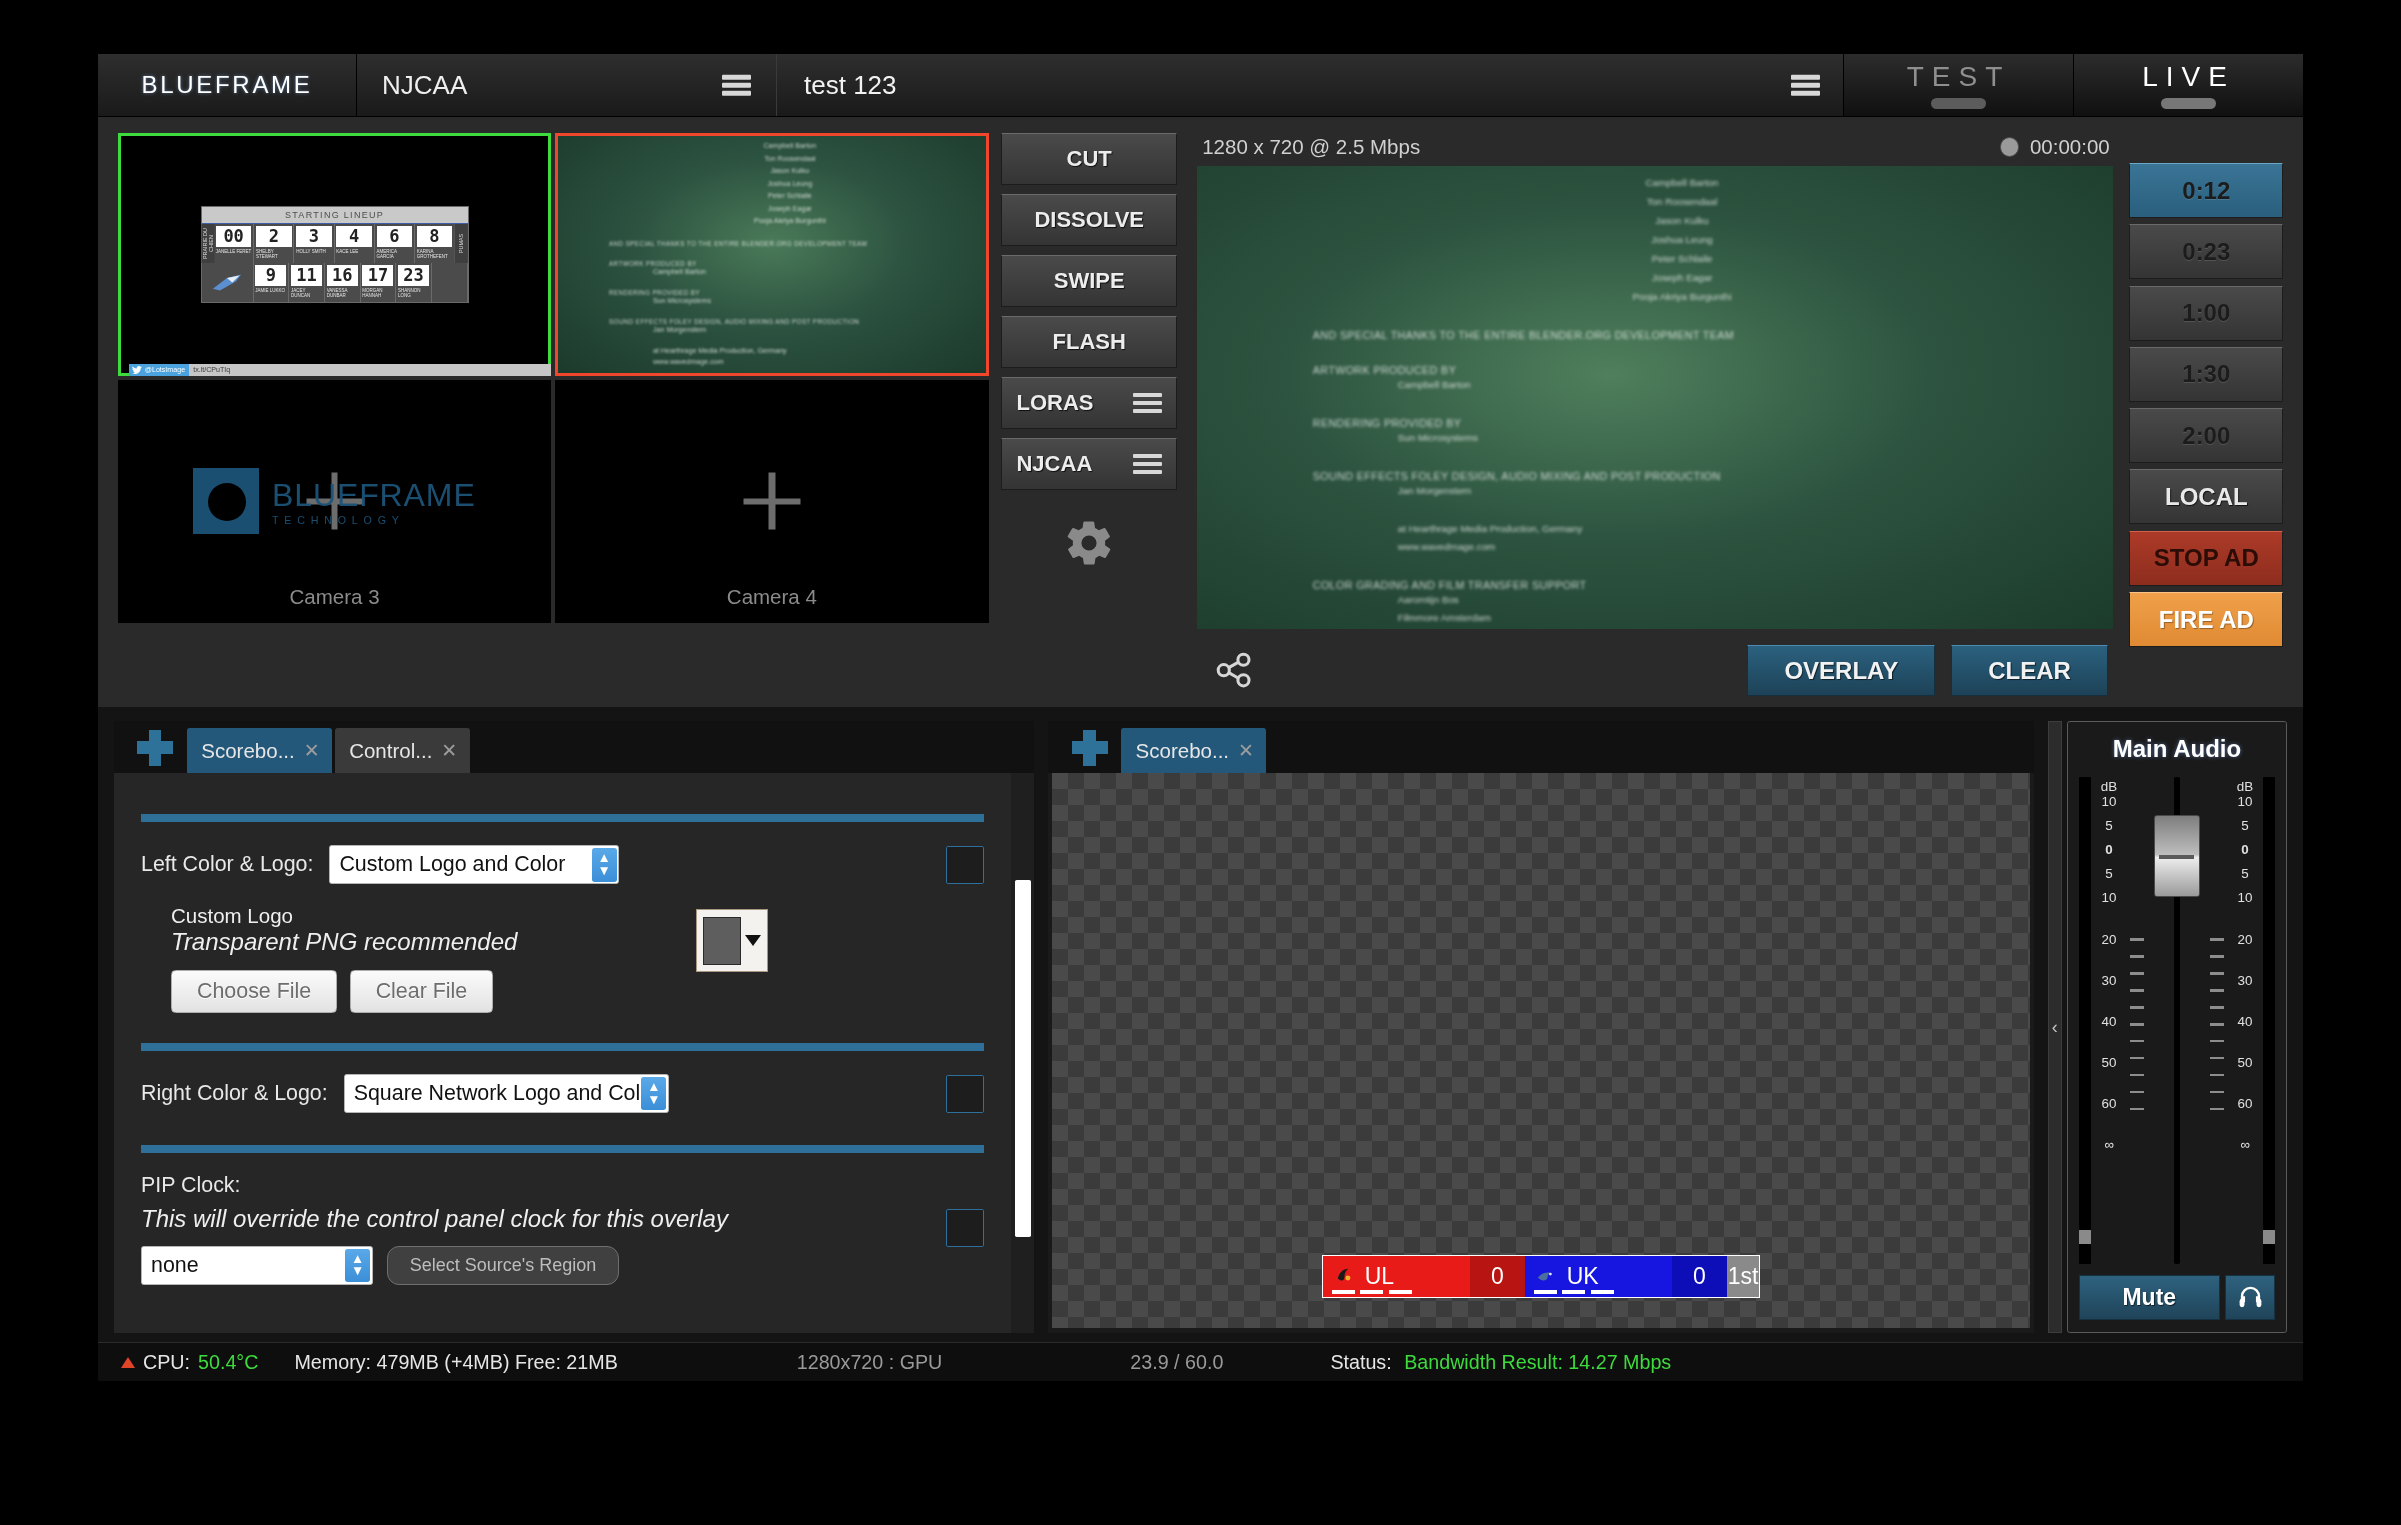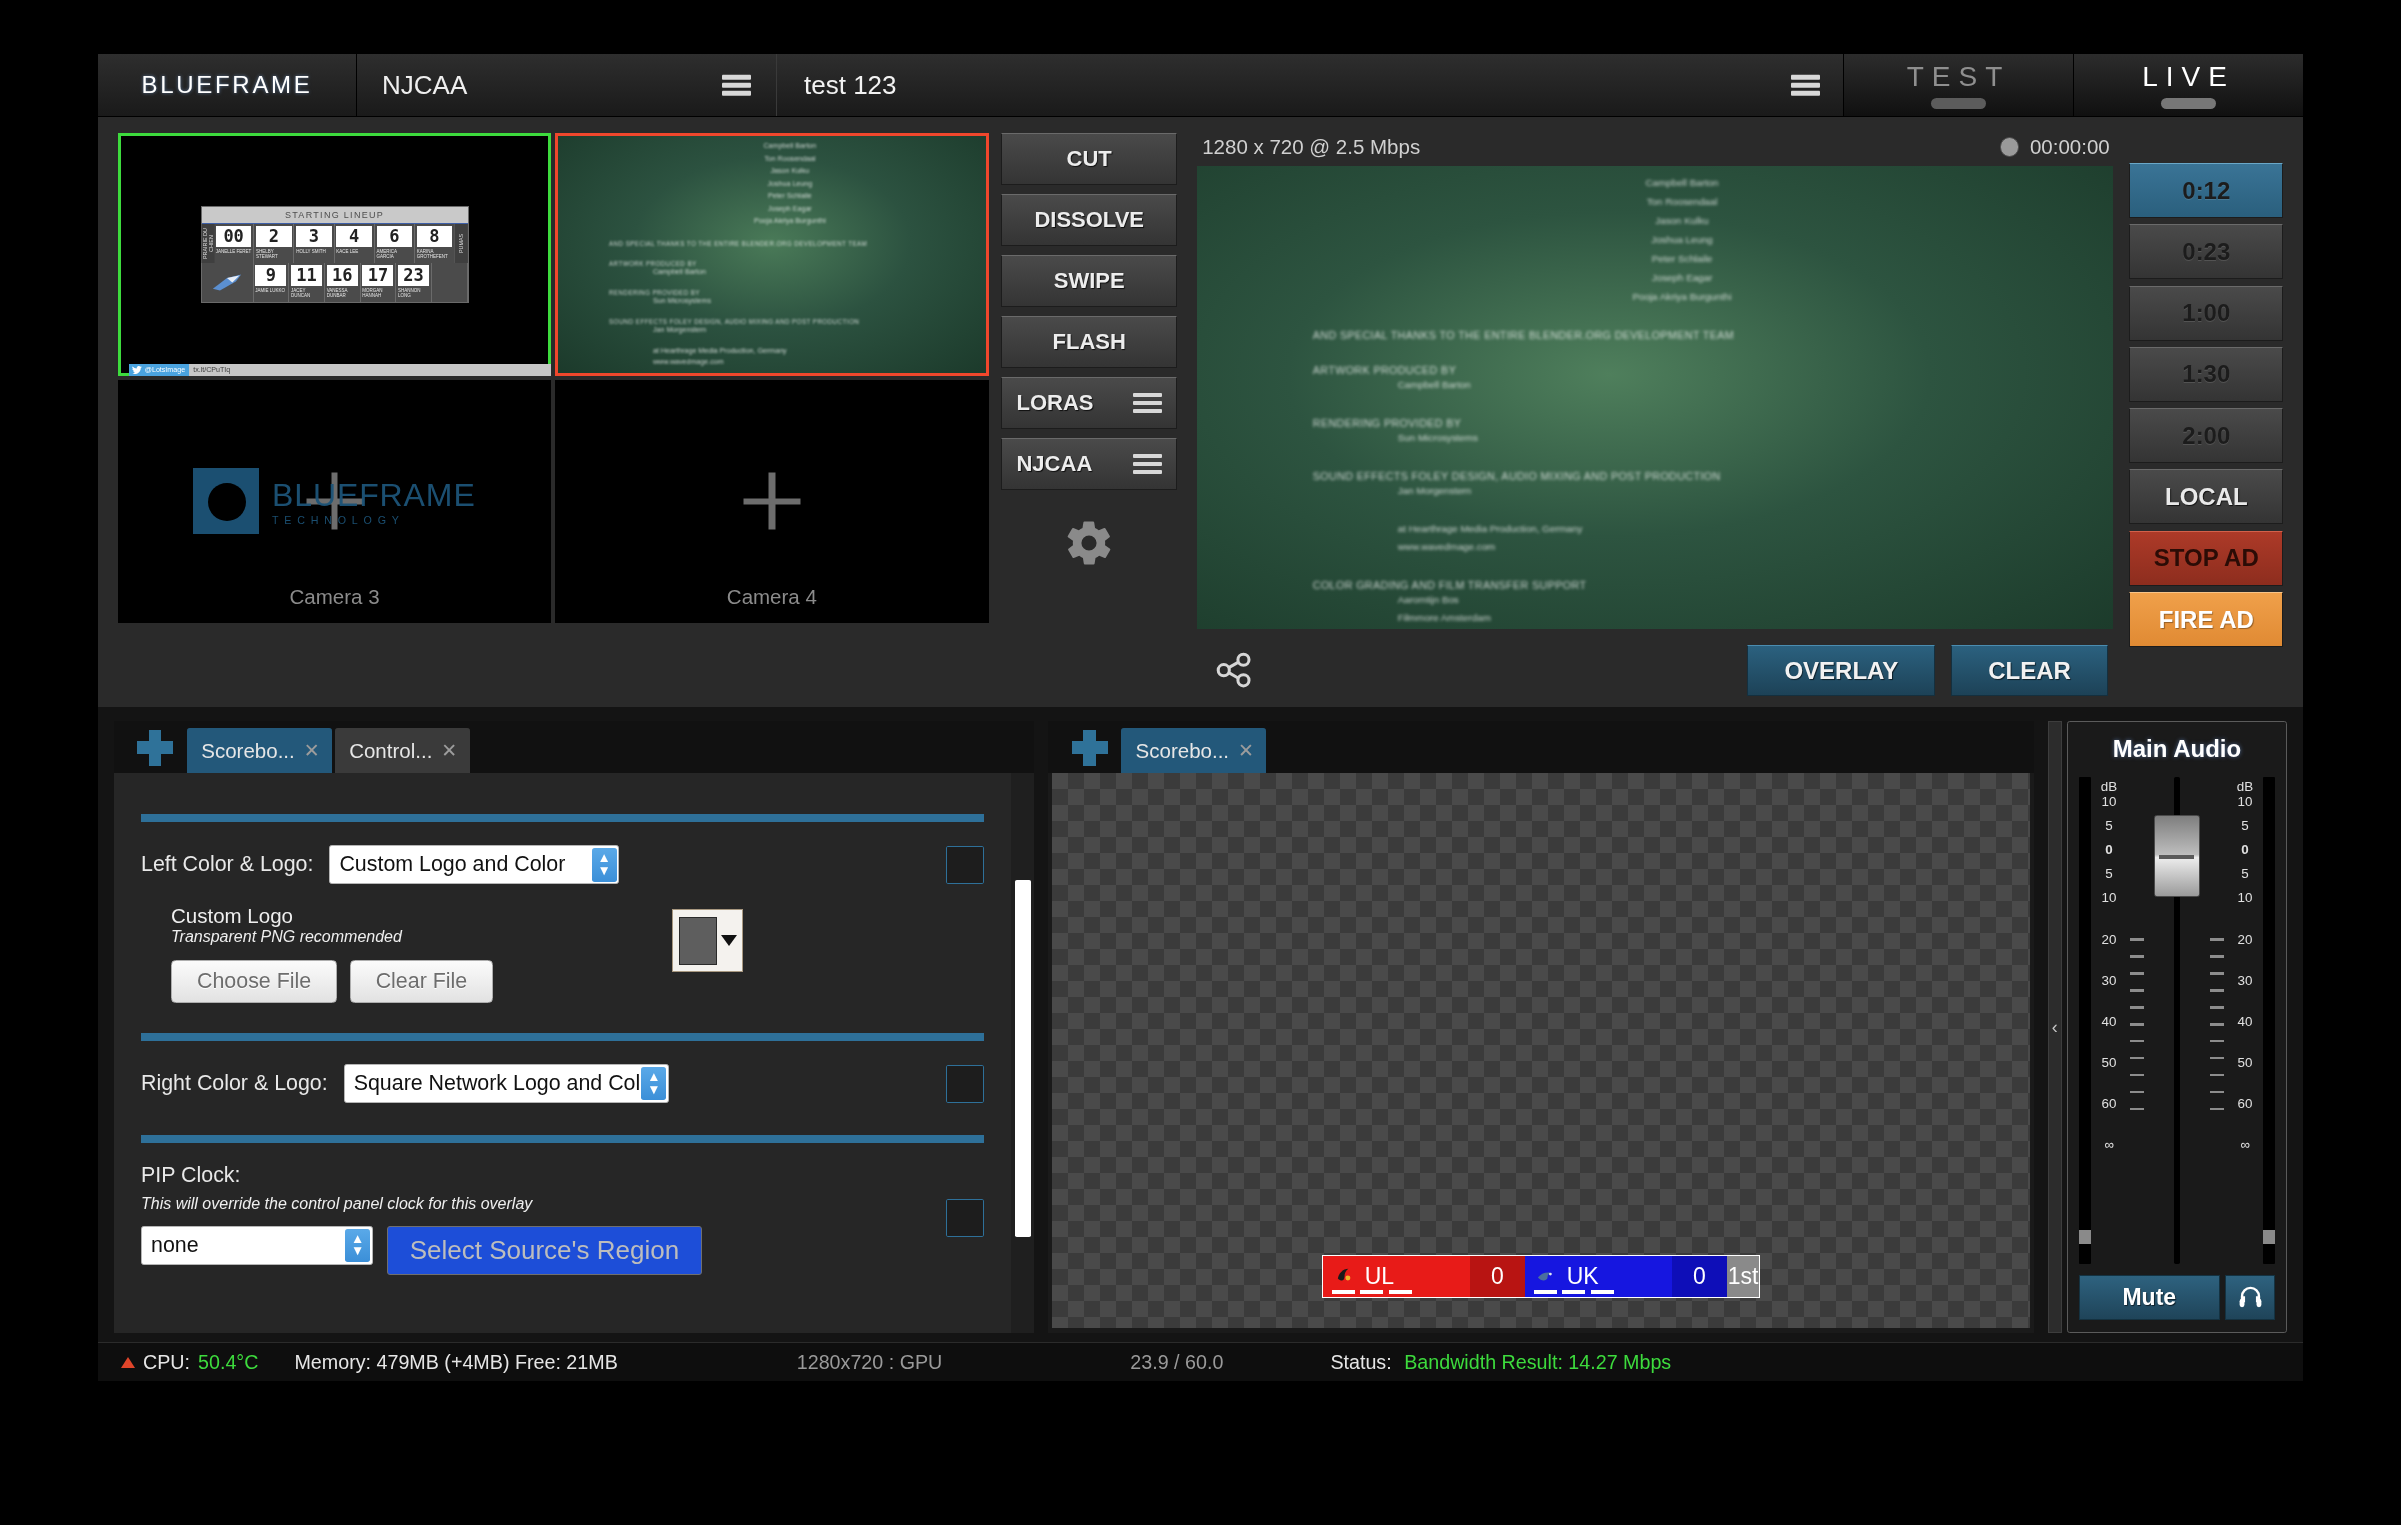--- a/index.html
+++ b/index.html
@@ -224,38 +224,38 @@
     background: linear-gradient(180deg,#5aa9e8 0%,#3b8fd8 100%); border-radius: 2.7px;
     display: flex; flex-direction: column; align-items: center; justify-content: center;
     color: #fff; font-size: 13.4px; line-height: 12.5px;
   }
   .chk {
     width: 38px; height: 38px; border: 1.8px solid #2e7099; background: #1d1d1d;
     margin-left: auto; cursor: pointer; border-radius: 1.8px;
   }
   .sub-block { padding-left: 30px; }
   .sub-t { color: #efefef; font-size: 20.5px; }
-  .sub-i { color: #efefef; font-size: 16px; font-style: italic; }
+  .sub-i { color: #efefef; font-size: 24px; font-style: italic; }
   .file-btns { display: flex; gap: 12.5px; margin-top: 14.3px; }
   .btn-light {
     background: linear-gradient(180deg,#fbfbfb 0%,#e2e2e2 100%);
     border: 0.9px solid #aeaeae; border-radius: 4.5px;
     color: #6d6d6d; font-size: 21.4px; padding: 8px 25px; cursor: pointer;
     text-shadow: 0 0.9px 0 #fff;
   }
   .swatch-box {
     background: #f4f2ee; border: 1.8px solid #a89880; padding: 6.3px 5.4px;
     display: flex; align-items: center; gap: 4.5px; cursor: pointer;
   }
   .swatch { width: 38px; height: 48px; background: #5e5e5e; border: 0.9px solid #2a2a2a; }
   .swatch-caret { width: 0; height: 0; border-left: 8px solid transparent;
     border-right: 8px solid transparent; border-top: 11.6px solid #111; }
   .btn-disabled {
-    background: #1d4ed8; border: 0.9px solid #6f6f6f; border-radius: 3px;
-    color: #bdbdbd; font-size: 26px; padding: 8px 21.4px; cursor: default;
+    background: #404040; border: 0.9px solid #6f6f6f; border-radius: 12px;
+    color: #bdbdbd; font-size: 18px; padding: 8px 21.4px; cursor: default;
   }
   .scrollcol { width: 23px; background: #1f1f1f; position: relative; }
   .scrollthumb { position: absolute; left: 3.6px; width: 16px; background: #fff;
     top: 107px; height: 357px; border-radius: 1.8px; cursor: pointer; }
   
   .panel-mid { flex: 1; background: #1a1a1a; display: flex; flex-direction: column; }
   .checker {
     flex: 1; position: relative; margin: 0 3.6px 5.4px 3.6px;
     background-color: #4a4a4a;
     background-image:

